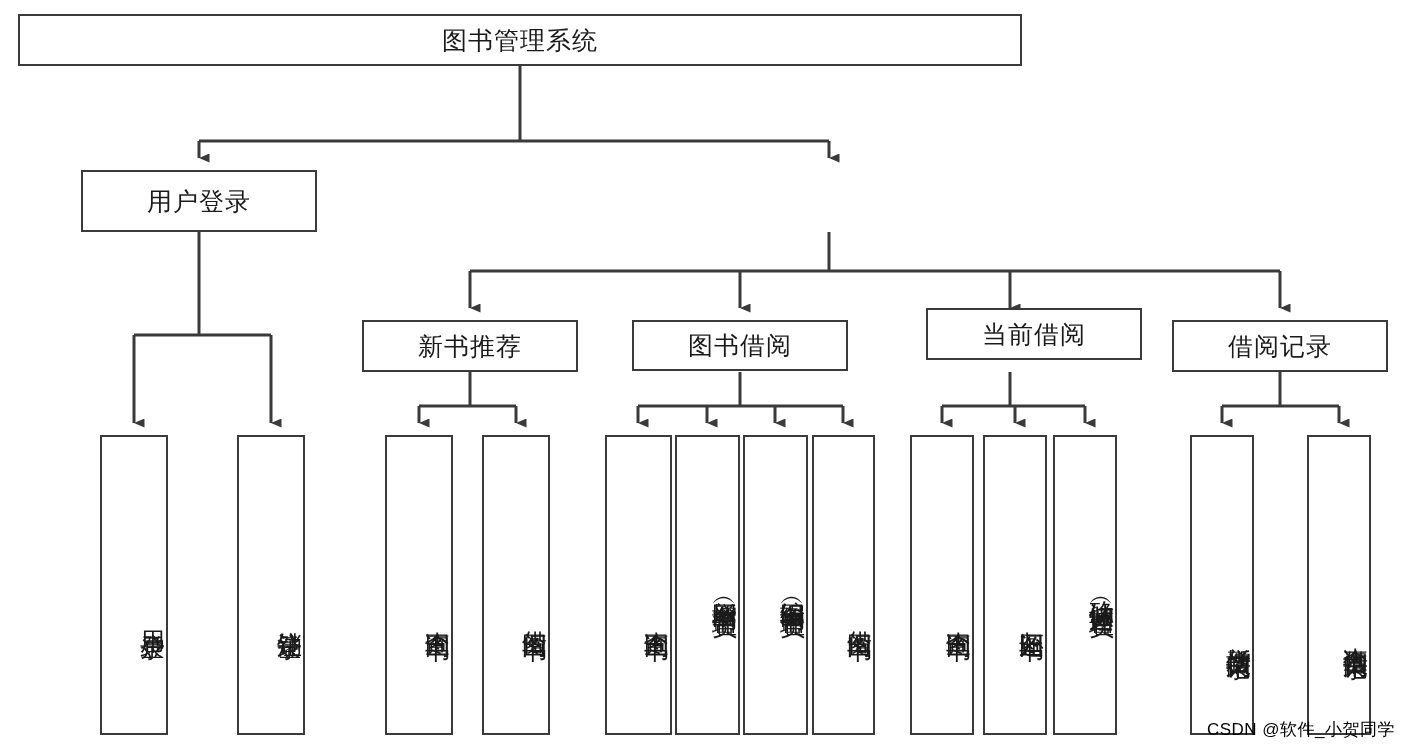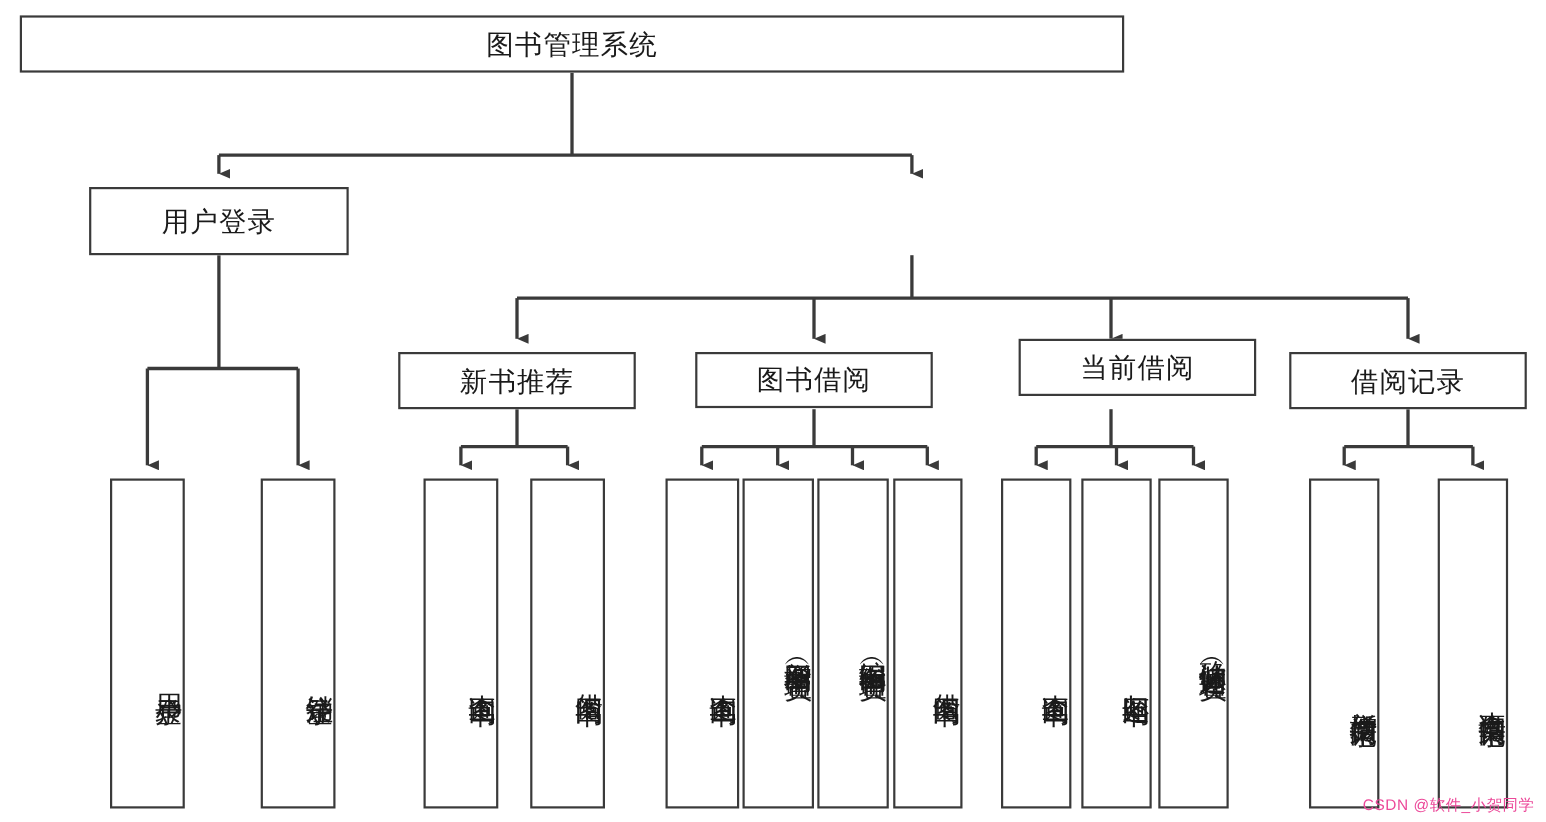--- a/index.html
+++ b/index.html
@@ -59,22 +59,22 @@
     padding-top: 95px;
   }
   .node-label {
     display: block;
     white-space: nowrap;
   }
   .watermark {
     position: absolute;
     right: 10px;
     bottom: 6px;
-    font-size: 14px;
-    color: #ec4899;
+    font-size: 17px;
+    color: #000000;
     white-space: nowrap;
     letter-spacing: 0.5px;
   }
 </style>
 </head>
 <body>
 
 <div id="canvas">
 
   <svg class="connectors" viewBox="0 0 1405 747" xmlns="http://www.w3.org/2000/svg">

